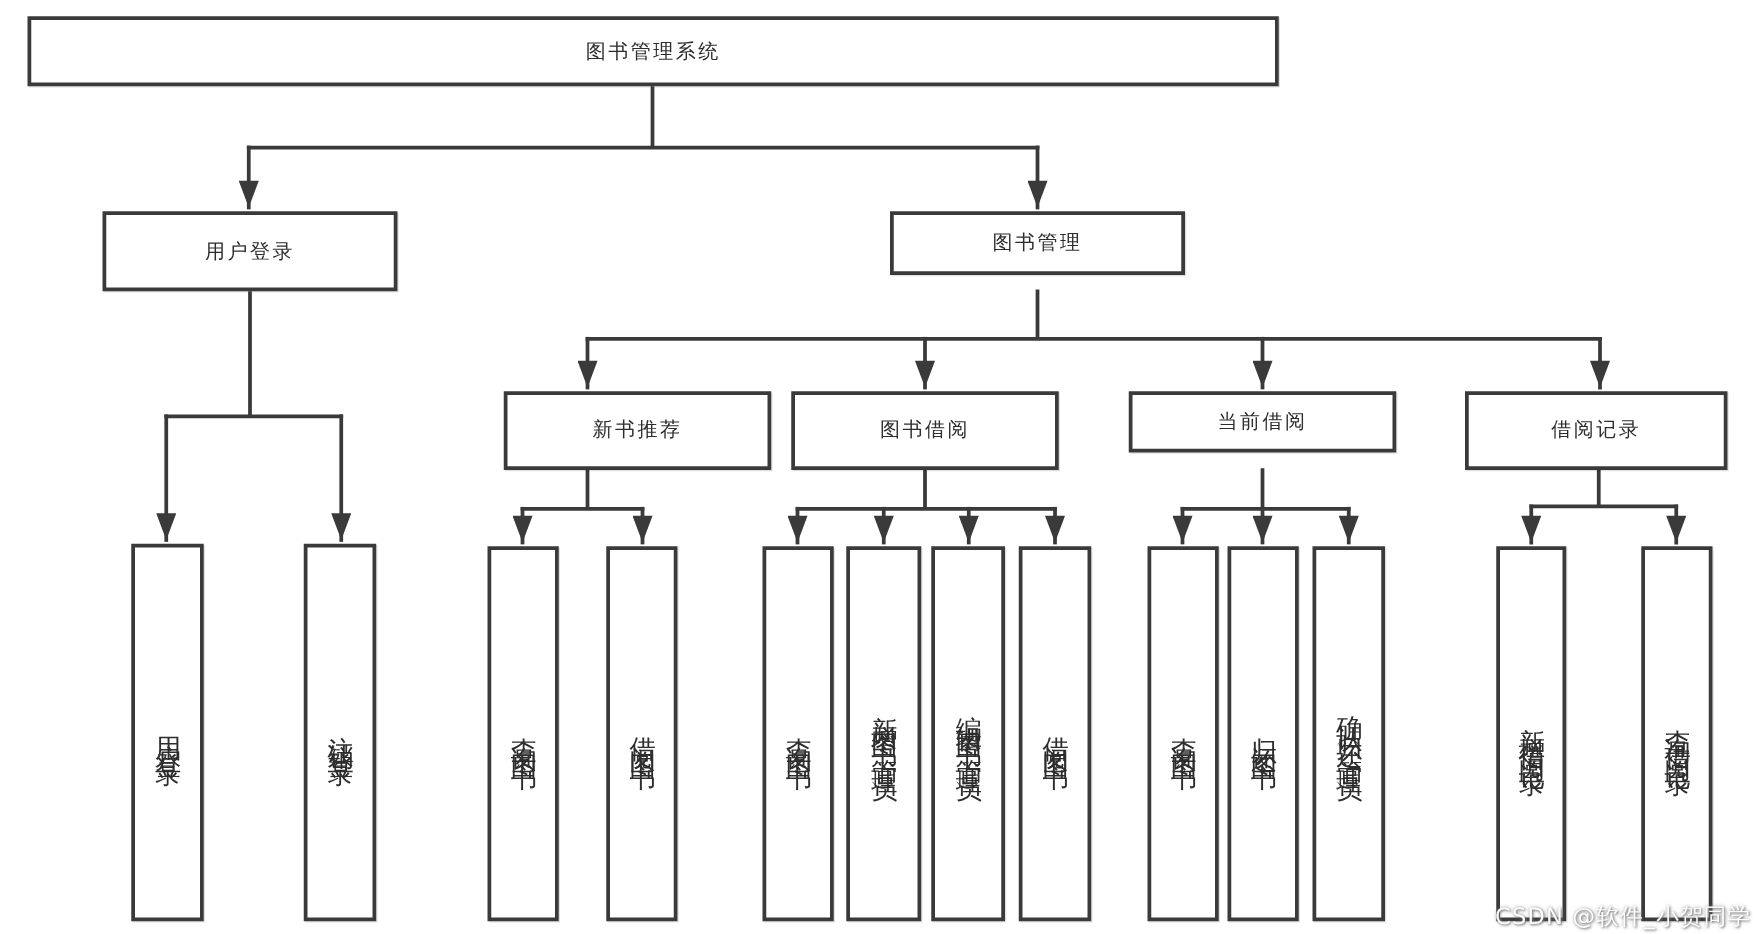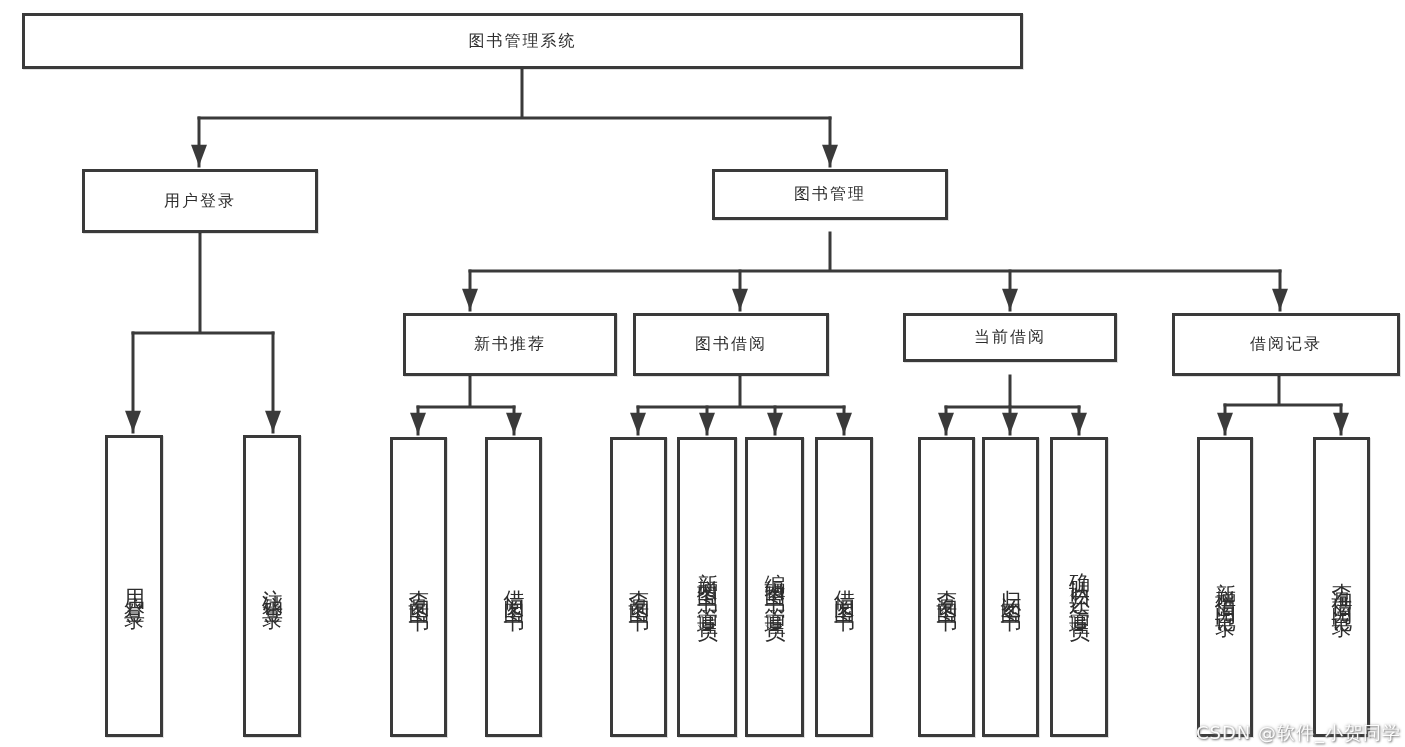--- a/index.html
+++ b/index.html
@@ -86,23 +86,23 @@
       <line x1="1341" y1="405" x2="1341" y2="434" marker-end="url(#arrow)"></line>
     </g>
   </svg>
 
   <div class="box h-box" style="left:22px;top:13px;width:1001px;height:56px;">图书管理系统</div>
 
   <div class="box h-box" style="left:82px;top:169px;width:236px;height:64px;">用户登录</div>
   <div class="box h-box" style="left:712px;top:169px;width:236px;height:51px;">图书管理</div>
 
   <div class="box h-box" style="left:363px;top:313px;width:214px;height:63px;margin-left:40px;">新书推荐</div>
-  <div class="box h-box" style="left:633px;top:313px;width:196px;height:63px;">图书借阅</div>
+  <div class="box h-box" style="left:633px;top:313px;width:214px;height:63px;">图书借阅</div>
   <div class="box h-box" style="left:903px;top:313px;width:214px;height:49px;">当前借阅</div>
-  <div class="box h-box" style="left:1172px;top:313px;width:228px;height:63px;">借阅记录</div>
+  <div class="box h-box" style="left:1172px;top:313px;width:210px;height:63px;">借阅记录</div>
 
   <div class="box v-box" style="left:105px;top:435px;width:58px;height:302px;">
     <span>用户登录</span>
   </div>
   <div class="box v-box" style="left:243px;top:435px;width:58px;height:302px;">
     <span>注销登录</span>
   </div>
 
   <div class="box v-box" style="left:390px;top:437px;width:57px;height:300px;">
     <span>查询图书</span>

